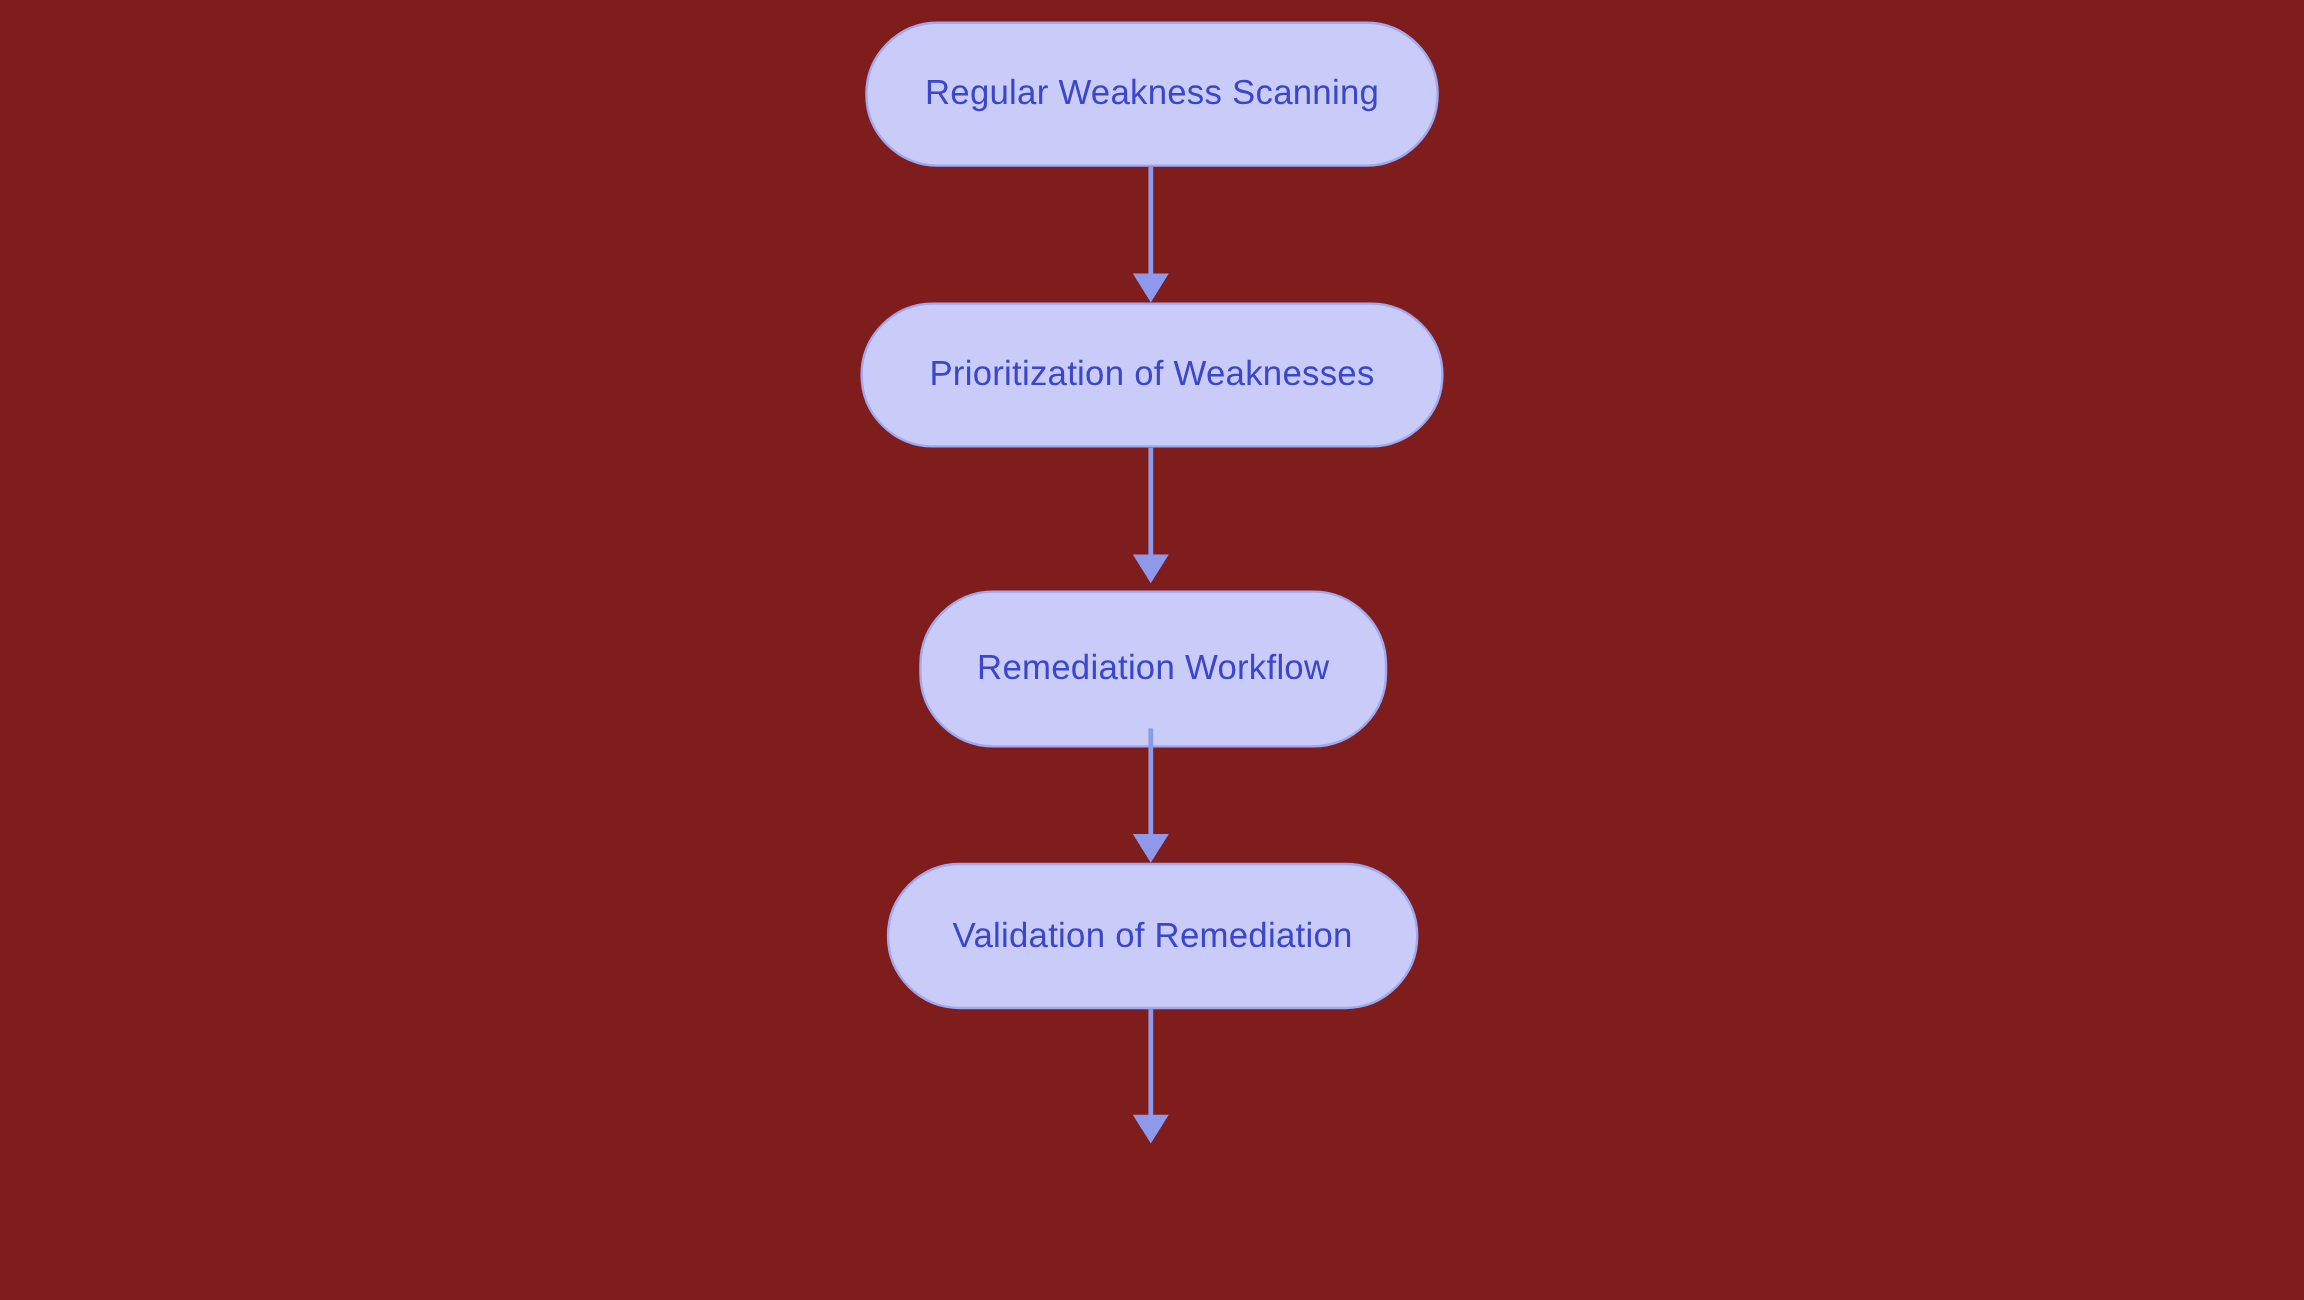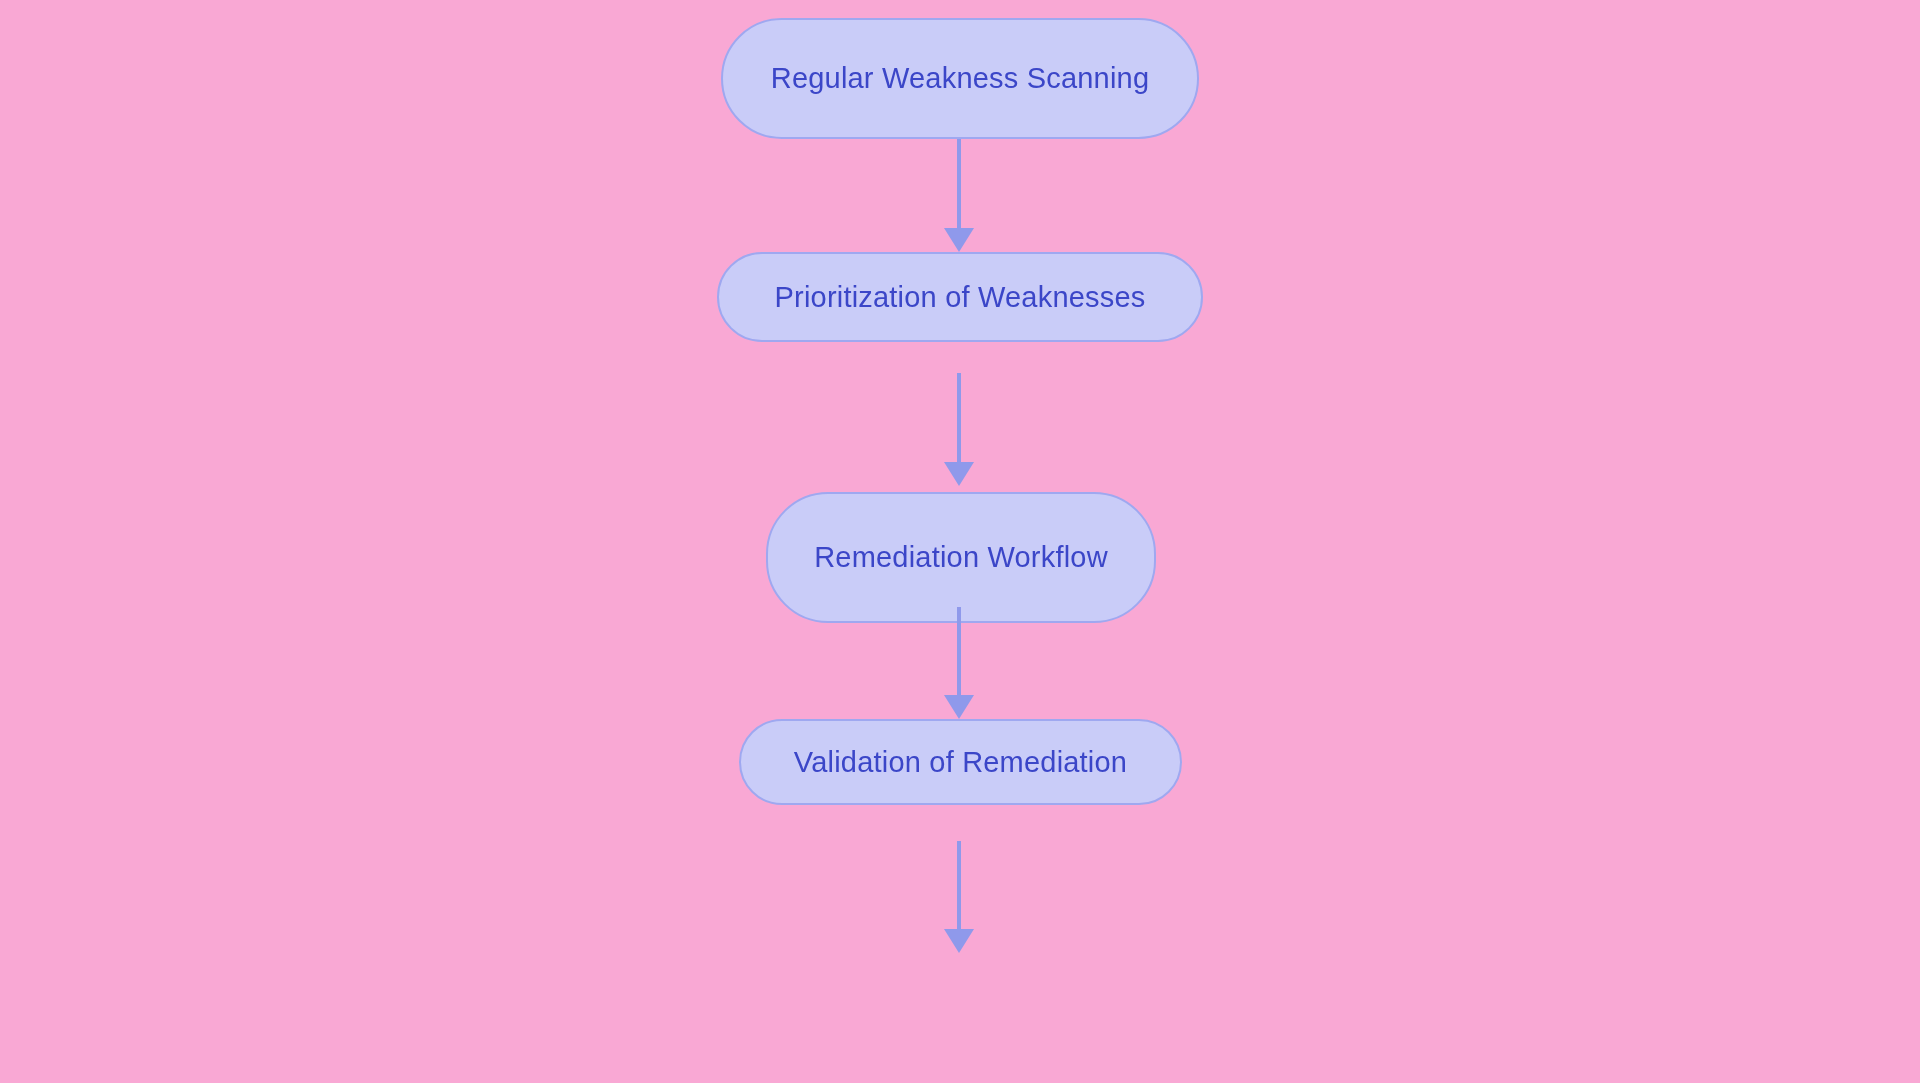--- a/index.html
+++ b/index.html
@@ -4,21 +4,21 @@
 <style>
   html, body {
     margin: 0;
     padding: 0;
     background: #ffffff;
   }
   .stage {
     position: relative;
     width: 1920px;
     height: 1083px;
-    background: #f9a8d4;
+    background: #7f1d1d;
     overflow: hidden;
     font-family: "Liberation Sans", sans-serif;
   }
   .node {
     position: absolute;
     box-sizing: border-box;
     background: #c9ccf8;
     border: 2px solid #9fa8f0;
     border-radius: 62px;
     display: flex;
@@ -26,23 +26,23 @@
     justify-content: center;
   }
   .node-label {
     color: #3b46c8;
     font-size: 29px;
     letter-spacing: 0.2px;
     white-space: nowrap;
     text-align: center;
   }
   .n1 { left: 721px; top: 18px;  width: 478px; height: 121px; }
-  .n2 { left: 717px; top: 252px; width: 486px; height: 90px; }
+  .n2 { left: 717px; top: 252px; width: 486px; height: 121px; }
   .n3 { left: 766px; top: 492px; width: 390px; height: 131px; }
-  .n4 { left: 739px; top: 719px; width: 443px; height: 86px; }
+  .n4 { left: 739px; top: 719px; width: 443px; height: 122px; }
   .n5 { left: 710px; top: 953px; width: 502px; height: 123px; }
 
   .arrow {
     position: absolute;
     width: 30px;
   }
   .a1 { left: 944px; top: 139px; height: 113px; }
   .a2 { left: 944px; top: 373px; height: 113px; }
   .a3 { left: 944px; top: 607px; height: 112px; }
   .a4 { left: 944px; top: 841px; height: 112px; }

